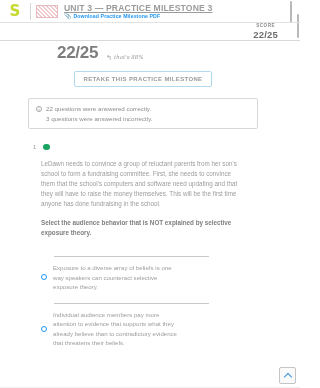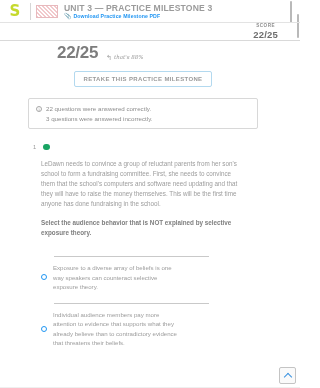--- a/index.html
+++ b/index.html
@@ -23,21 +23,21 @@
   }
   .vdiv { width:1px; height:17px; background:#d6d6d6; }
   .thumb {
     width:22px; height:13px; margin-left:5px; flex:none;
     background:
       repeating-linear-gradient(45deg,#f2c9cc 0 1.4px,#ffffff 1.4px 2.8px);
     border:1px solid #e8b9bd;
   }
   .unit-block { margin-left:6px; display:flex; flex-direction:column; justify-content:center; }
   .unit-title {
-    font-size:8.6px; letter-spacing:.15px; color:#9b9b9b; font-weight:600; white-space:nowrap;
+    font-size:8.6px; letter-spacing:.15px; color:#9b9b9b; font-weight:600; white-space:nowrap;text-decoration:underline;
   }
   .unit-sub { display:flex; align-items:center; gap:2px; margin-top:.5px; }
   .clip-icon { color:#2196f3; font-size:6px; line-height:6px; }
   .unit-sub-text { font-size:5.2px; color:#2196f3; font-weight:700; letter-spacing:.1px; white-space:nowrap; }
 
   .topbar-rule { position:absolute; left:0; top:22px; width:300px; height:1px; background:#e3e3e3; }
 
   
   .sb1 { position:absolute; right:8px; top:1px; width:2px; height:22px; background:#b9b9b9; border-radius:1px; }
   .sb2 { position:absolute; right:1px; top:14px; width:2px; height:24px; background:#b9b9b9; border-radius:1px; }

